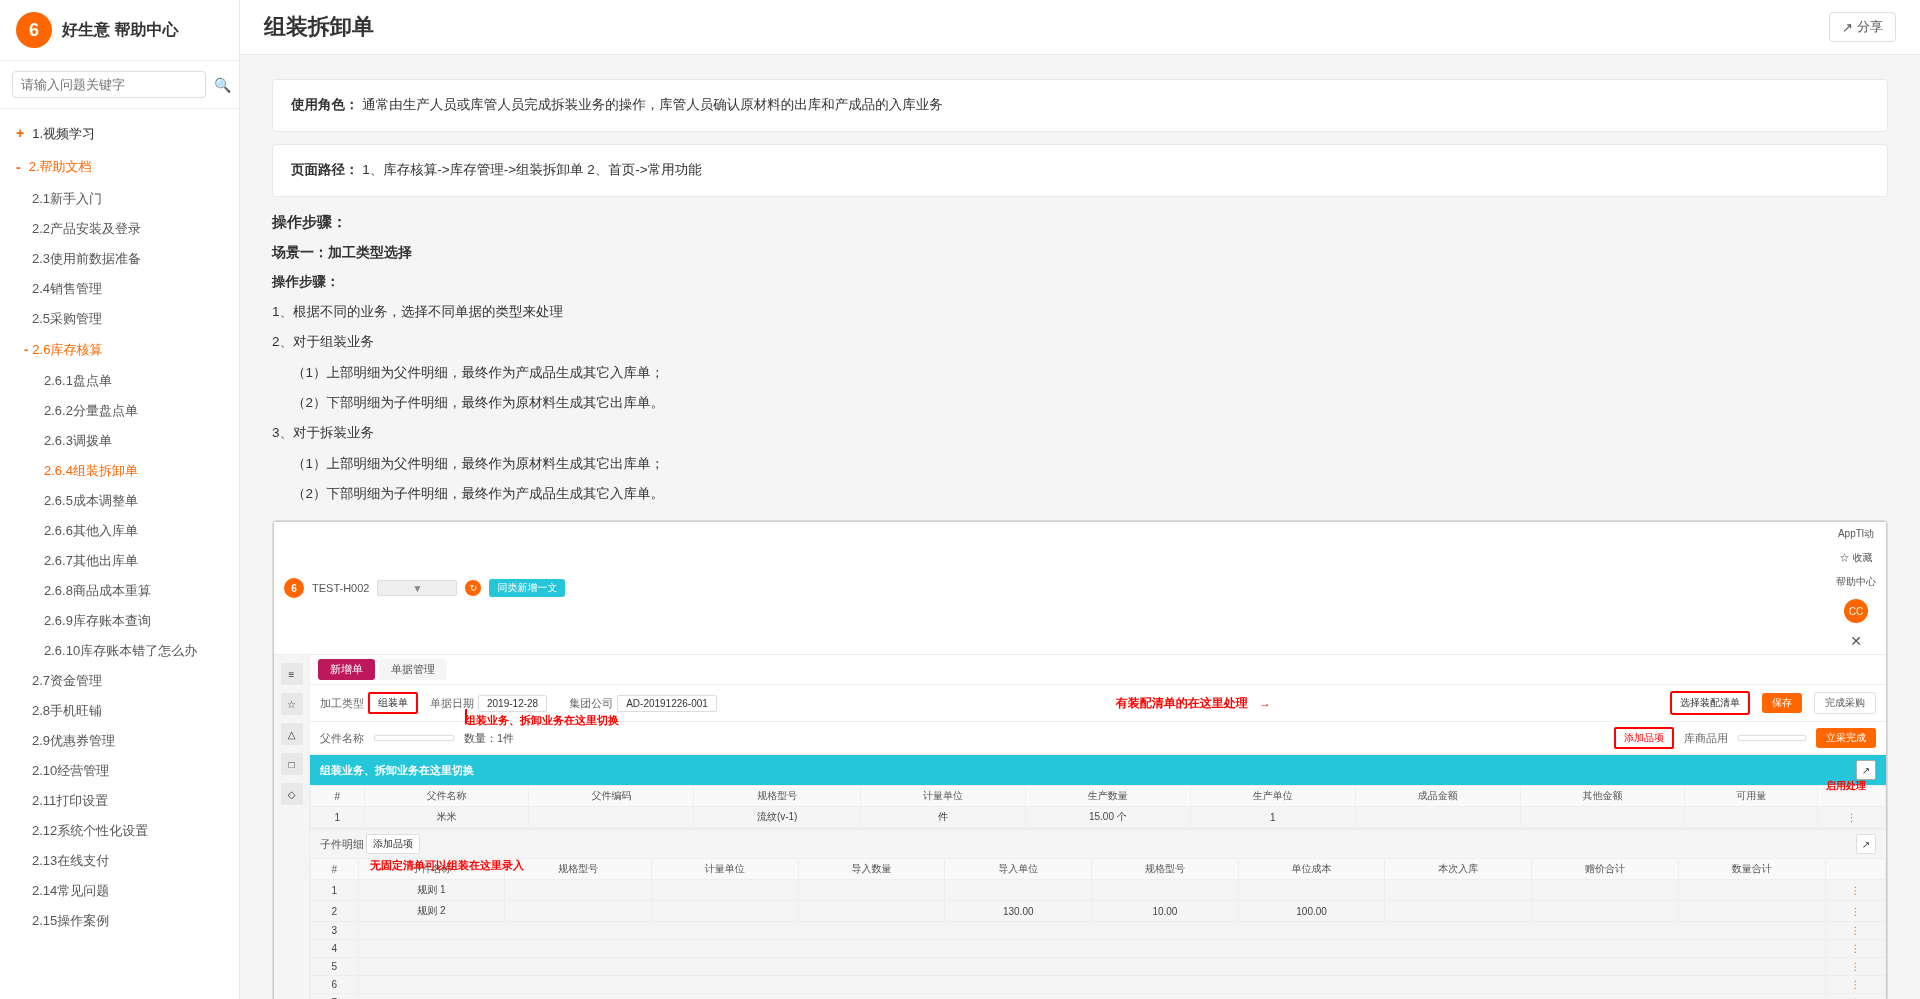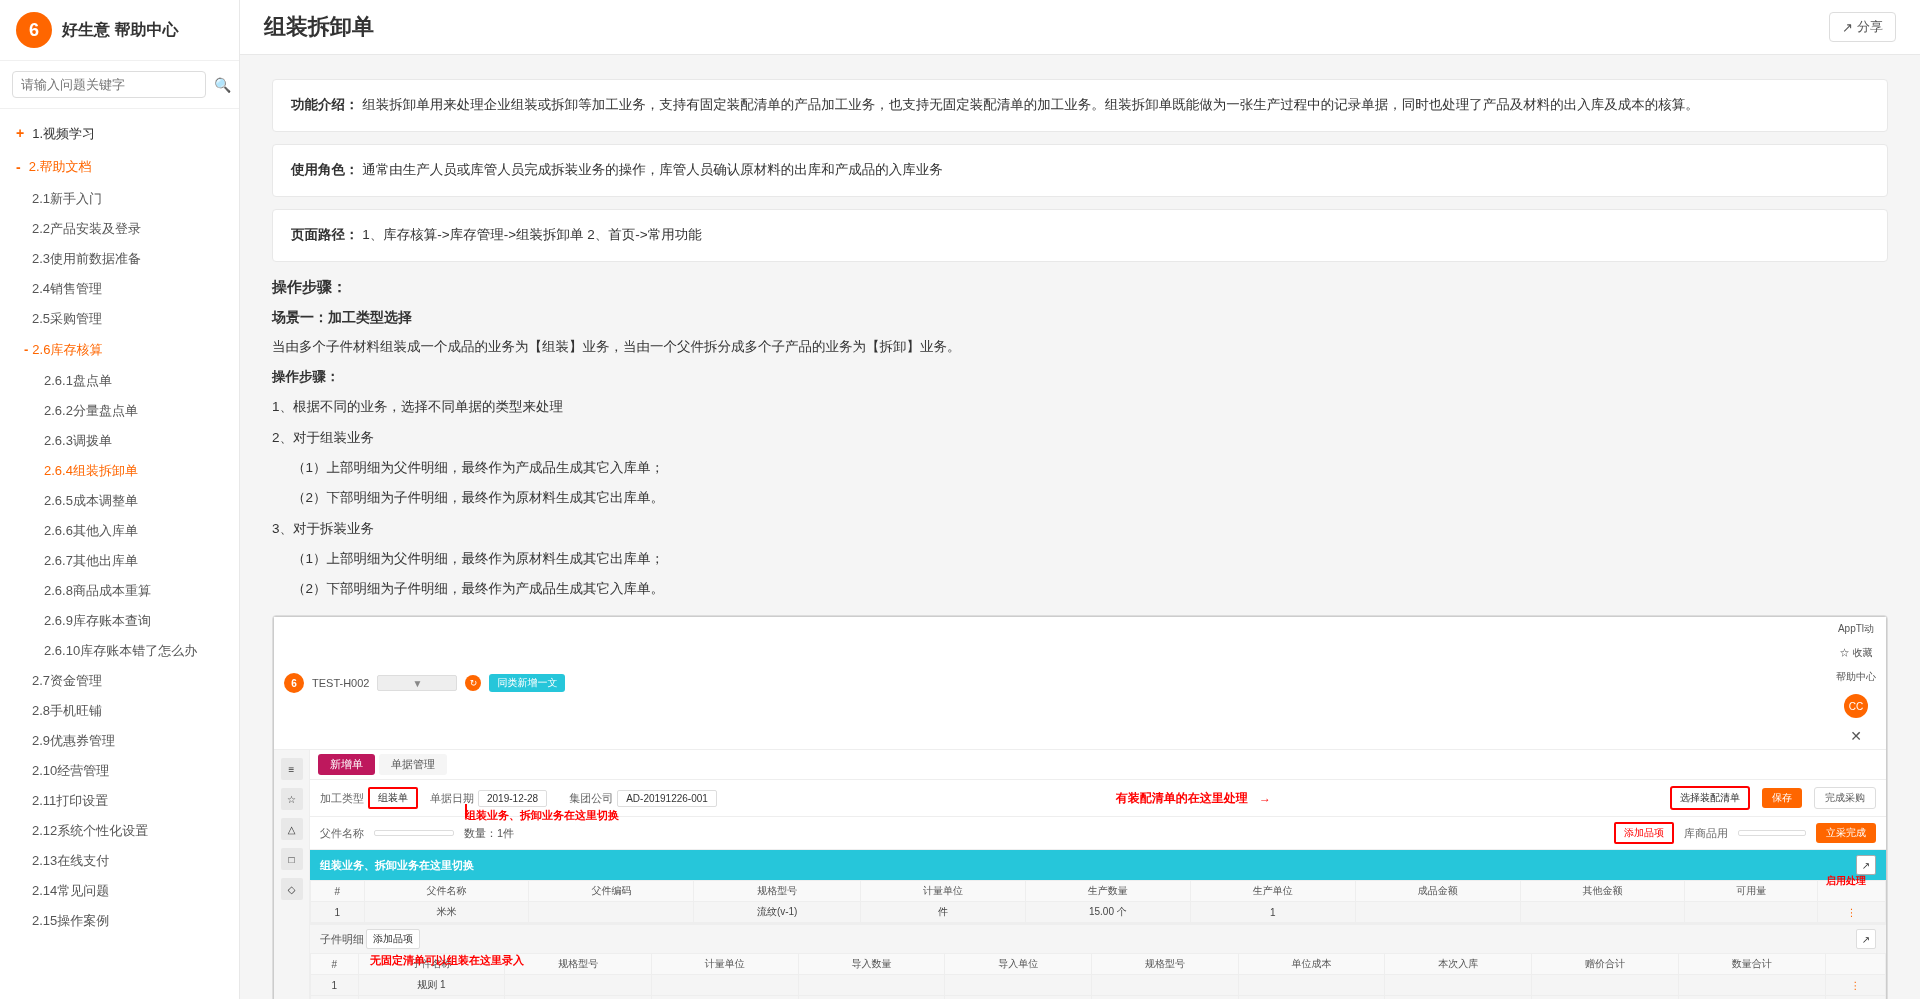--- a/index.html
+++ b/index.html
@@ -272,26 +272,20 @@
   <div class="topbar">
     <h1 class="page-title">组装拆卸单</h1>
     <button class="share-btn">
       <span>↗</span>
       <span>分享</span>
     </button>
   </div>
 
   <div class="content-area">
 
-    <div class="info-box">
-      <p>
-        <span class="bold-text">功能介绍：</span>
-        <span>组装拆卸单用来处理企业组装或拆卸等加工业务，支持有固定装配清单的产品加工业务，也支持无固定装配清单的加工业务。组装拆卸单既能做为一张生产过程中的记录单据，同时也处理了产品及材料的出入库及成本的核算。</span>
-      </p>
-    </div>
 
     <div class="info-box">
       <p>
         <span class="bold-text">使用角色：</span>
         <span>通常由生产人员或库管人员完成拆装业务的操作，库管人员确认原材料的出库和产成品的入库业务</span>
       </p>
     </div>
 
     <div class="info-box">
       <p>
@@ -299,21 +293,20 @@
         <span>1、库存核算-&gt;库存管理-&gt;组装拆卸单  2、首页-&gt;常用功能</span>
       </p>
     </div>
 
     <div class="section-title">操作步骤：</div>
 
     <div class="sub-section-title">
       <span class="bold-text">场景一：加工类型选择</span>
     </div>
 
-    <p class="content-text">当由多个子件材料组装成一个成品的业务为【组装】业务，当由一个父件拆分成多个子产品的业务为【拆卸】业务。</p>
 
     <p class="content-text bold-text">操作步骤：</p>
     <p class="content-text">1、根据不同的业务，选择不同单据的类型来处理</p>
     <p class="content-text">2、对于组装业务</p>
     <p class="content-text indent">（1）上部明细为父件明细，最终作为产成品生成其它入库单；</p>
     <p class="content-text indent">（2）下部明细为子件明细，最终作为原材料生成其它出库单。</p>
     <p class="content-text">3、对于拆装业务</p>
     <p class="content-text indent">（1）上部明细为父件明细，最终作为原材料生成其它出库单；</p>
     <p class="content-text indent">（2）下部明细为子件明细，最终作为产成品生成其它入库单。</p>
 

